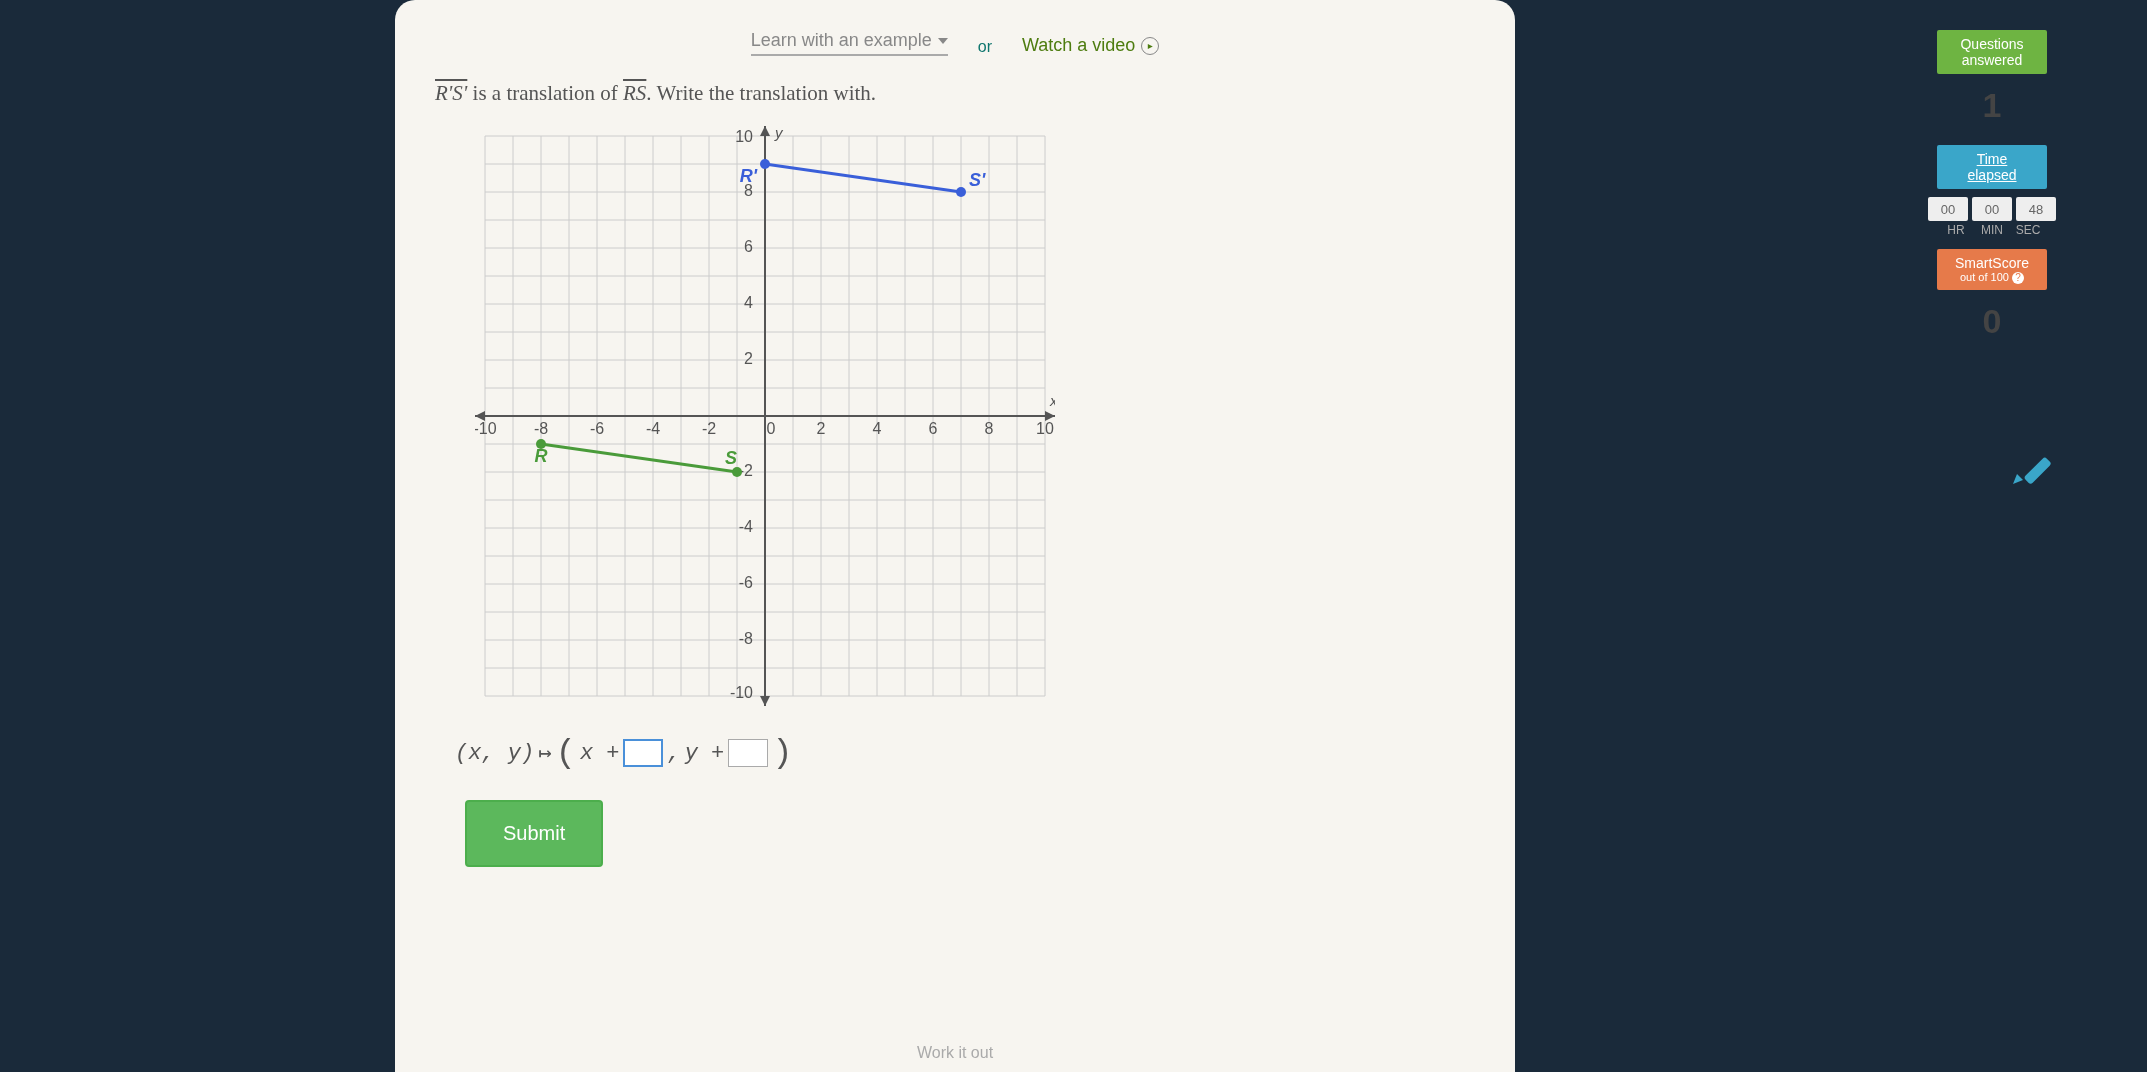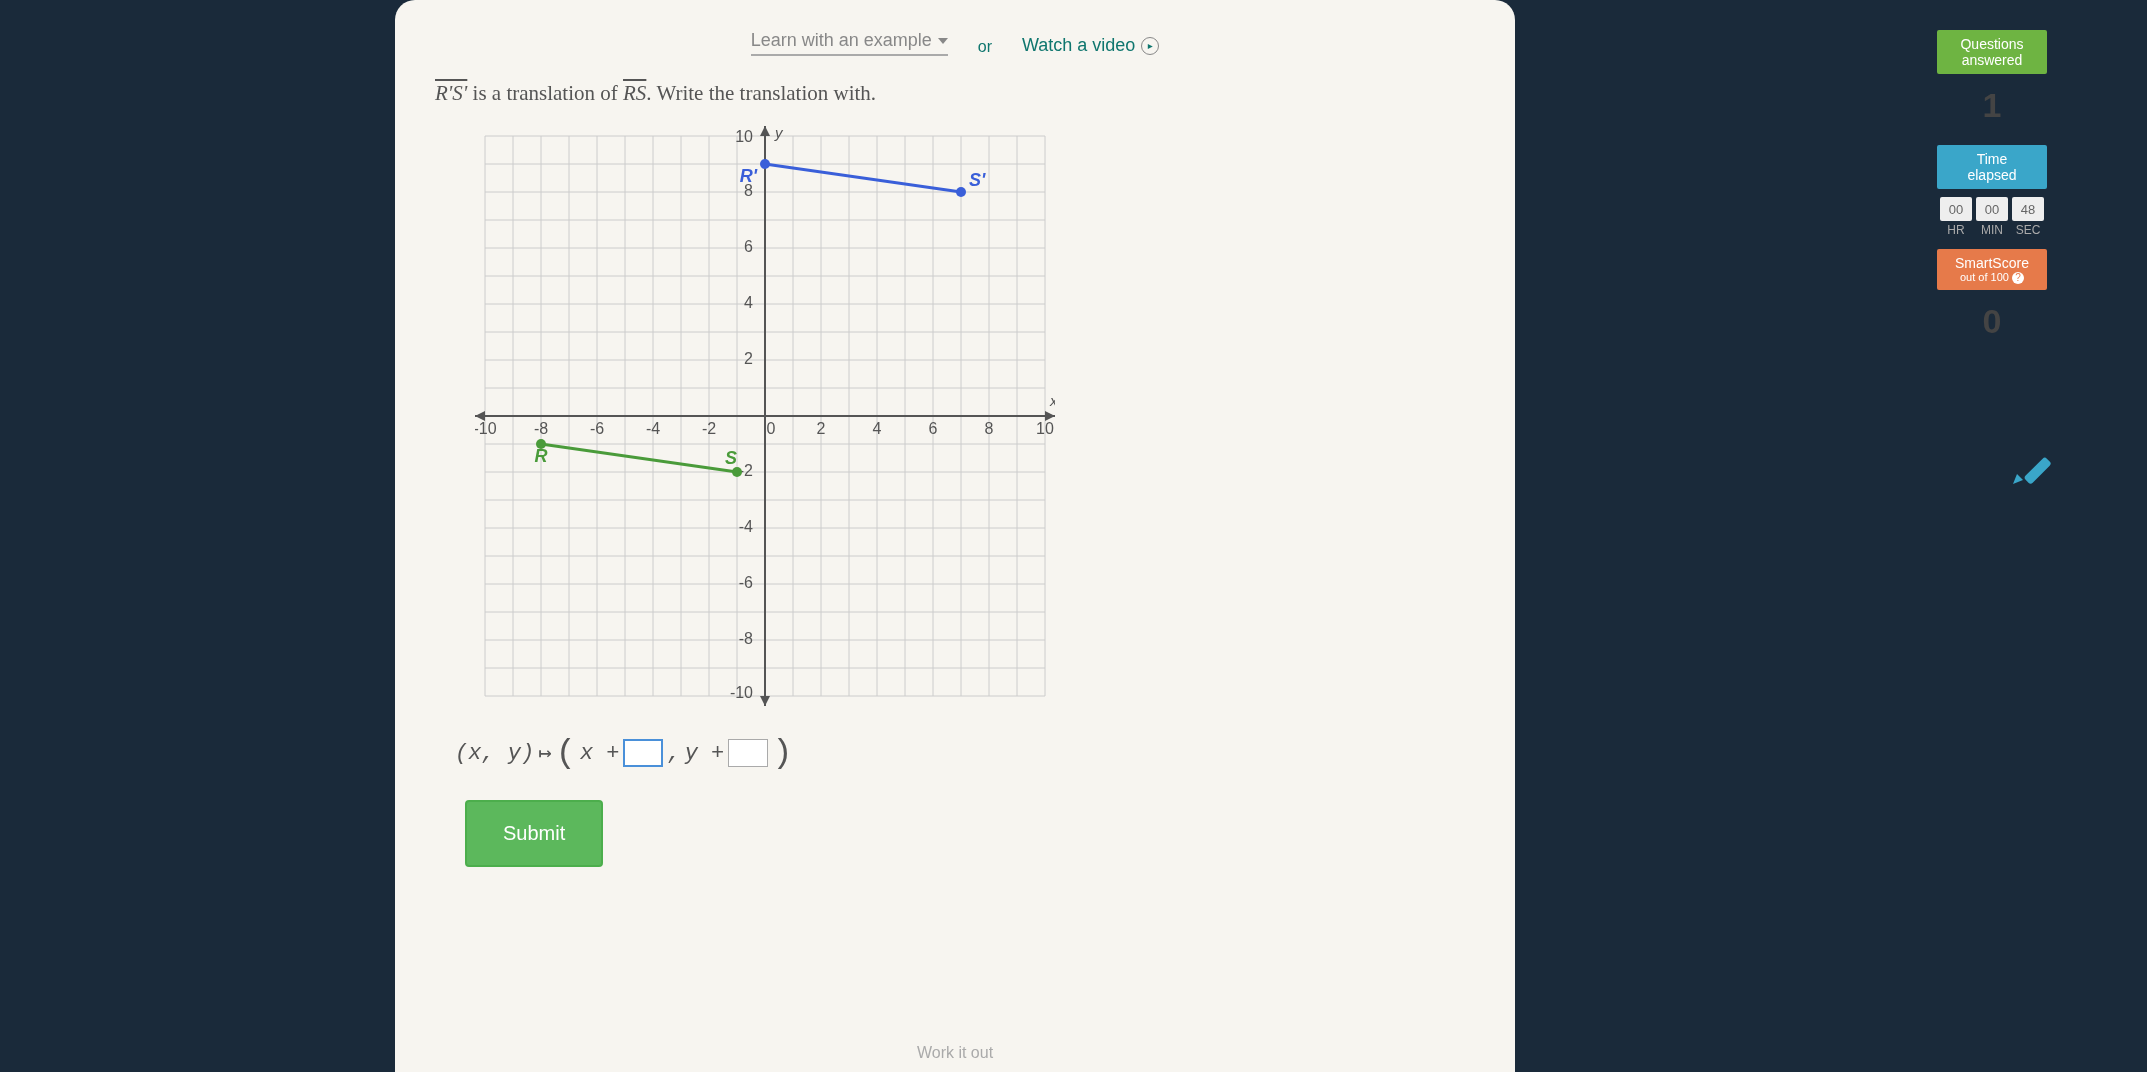--- a/index.html
+++ b/index.html
@@ -34,21 +34,21 @@
       color: #888;
       border-bottom: 2px solid #aaa;
       padding-bottom: 3px;
       cursor: pointer;
       display: flex;
       align-items: center;
       gap: 6px;
     }
     .or-text { color: #0f766e; font-size: 16px; }
     .watch-link {
-      color: #0f766e;
+      color: #4d7c0f;
       cursor: pointer;
       display: flex;
       align-items: center;
       gap: 6px;
     }
     .play-circle {
       display: inline-flex;
       width: 18px;
       height: 18px;
       border: 1.5px solid #888;
@@ -143,36 +143,36 @@
     }
     .badge {
       width: 110px;
       text-align: center;
       color: #fff;
       font-size: 14px;
       padding: 6px 0;
       border-radius: 2px;
     }
     .badge-green { background: #6eb442; }
-    .badge-blue { background: #3aa6c9; margin-top: 20px; }
+    .badge-blue { background: #3aa6c9; margin-top: 20px; text-decoration: underline; }
     .badge-orange { background: #e67a4a; margin-top: 12px; }
     .big-num {
       font-size: 34px;
       font-weight: bold;
       color: #444;
       margin-top: 12px;
     }
     .time-row {
       display: flex;
       gap: 4px;
       margin-top: 8px;
     }
     .time-cell {
       background: #eee;
-      width: 32px;
+      width: 40px;
       height: 24px;
       display: flex;
       align-items: center;
       justify-content: center;
       font-size: 13px;
       color: #666;
       border-radius: 2px;
     }
     .time-labels {
       display: flex;

